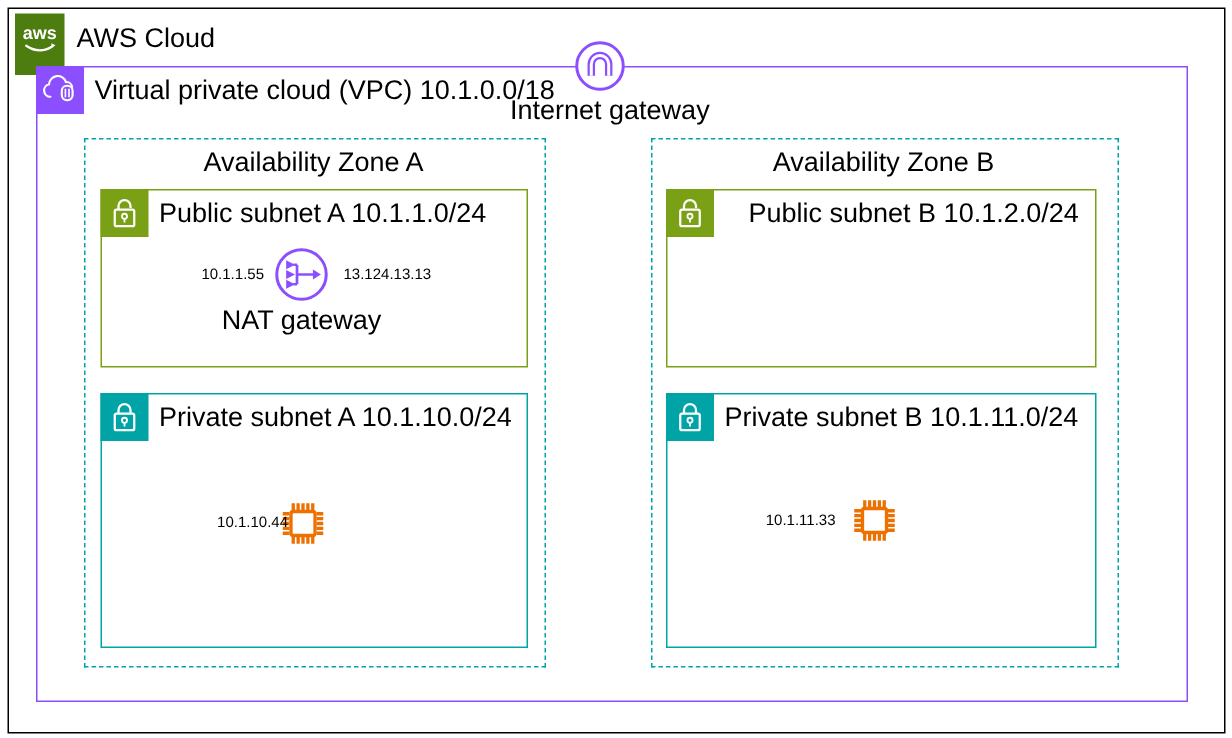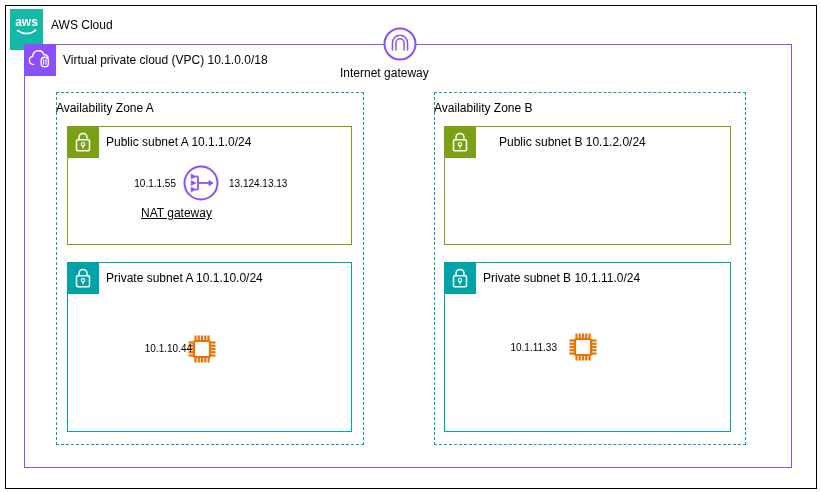--- a/index.html
+++ b/index.html
@@ -10,25 +10,25 @@
   .vpc-box{left:24px;top:44px;width:766px;height:422px;border:1px solid #8C4FFF;}
   .az-box{border:1px dashed #00A4A6;}
   .az-a{left:56px;top:92px;width:306px;height:351px;}
   .az-b{left:434px;top:92px;width:310px;height:351px;}
   .subnet{border:1px solid;background:#fff0;}
   .pub-a{left:67px;top:126px;width:283px;height:117px;border-color:#7AA116;}
   .pub-b{left:444px;top:126px;width:285px;height:117px;border-color:#7AA116;}
   .priv-a{left:67px;top:262px;width:283px;height:168px;border-color:#00A4A6;}
   .priv-b{left:444px;top:262px;width:285px;height:168px;border-color:#00A4A6;}
   .icon-sq{position:absolute;width:32px;height:32px;}
-  .label{position:absolute;font-size:12px;line-height:16px;white-space:nowrap;}
-  .label.center{text-align:left;}
+  .label{position:absolute;font-size:18px;line-height:16px;white-space:nowrap;}
+  .label.center{text-align:center;}
   .ip{position:absolute;font-size:10px;line-height:14px;white-space:nowrap;}
   .ip.right{text-align:right;}
-  .logo{left:10px;top:9px;width:33px;height:41px;background:#14b8a6;position:absolute;}
+  .logo{left:10px;top:9px;width:33px;height:41px;background:#4d7c0f;position:absolute;}
   .circ-icon{position:absolute;}
 </style>
 </head>
 <body>
 
 <div class="canvas">
 
   <div class="outer-box box"></div>
 
   <div class="logo">
@@ -84,21 +84,21 @@
         <line x1="12.6" y1="11.5" x2="15" y2="11.5"></line>
         <line x1="12.6" y1="24.5" x2="15" y2="24.5"></line>
         <path d="M8.2 9.2 L12.8 11.5 L8.2 13.8 Z" stroke-width="0.8"></path>
         <path d="M8.2 15.7 L12.8 18 L8.2 20.3 Z" stroke-width="0.8"></path>
         <path d="M8.2 22.2 L12.8 24.5 L8.2 26.8 Z" stroke-width="0.8"></path>
       </g>
     </svg>
   </div>
   <div class="ip right" style="left:116px;top:177px;width:60px;">10.1.1.55</div>
   <div class="ip" style="left:229px;top:177px;">13.124.13.13</div>
-  <div class="label center" style="left:141px;top:205px;width:120px;text-decoration:underline;">NAT gateway</div>
+  <div class="label center" style="left:141px;top:205px;width:120px;">NAT gateway</div>
 
   <div class="subnet priv-a box"></div>
   <div class="icon-sq" style="left:67px;top:262px;background:#00A4A6;">
     <svg width="32" height="32" viewBox="0 0 32 32">
       <path d="M12 13.8 V11.4 A4 4 0 0 1 20 11.4 V13.8" fill="none" stroke="#fff" stroke-width="1.5"></path>
       <rect x="9.5" y="13.8" width="13" height="11" rx="1.2" fill="none" stroke="#fff" stroke-width="1.5"></rect>
       <circle cx="16" cy="18.2" r="1.7" fill="none" stroke="#fff" stroke-width="1.2"></circle>
       <line x1="16" y1="19.9" x2="16" y2="22.4" stroke="#fff" stroke-width="1.2"></line>
     </svg>
   </div>

